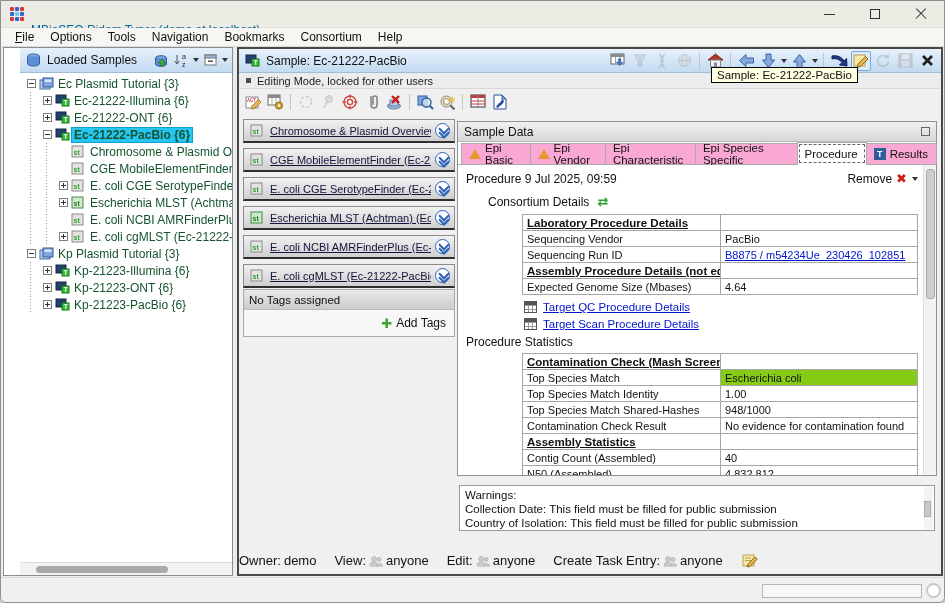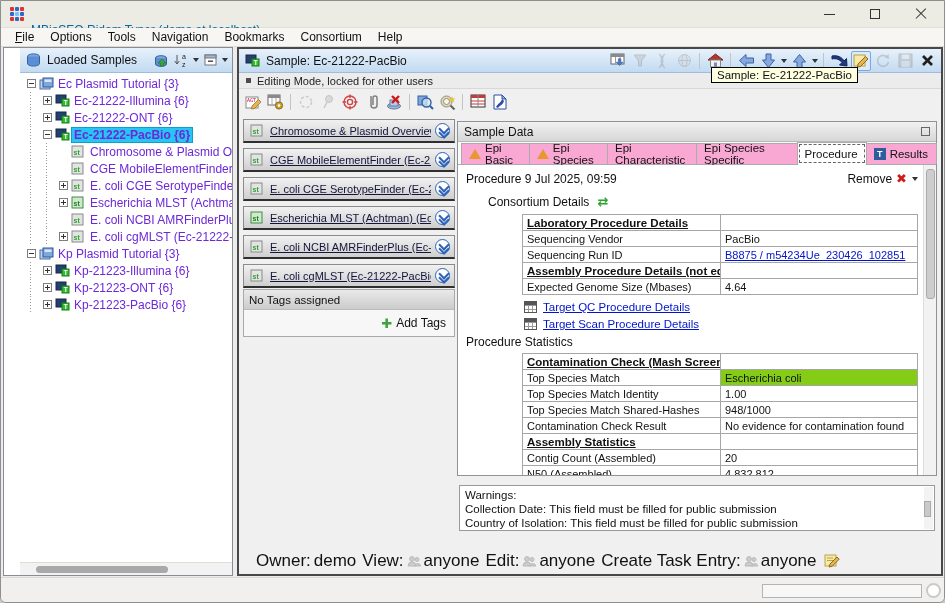--- a/index.html
+++ b/index.html
@@ -39,33 +39,33 @@
               border:1px solid #888c94; display:flex; flex-direction:column;padding-left:16px;}
   .tree{ flex:1; overflow:hidden; padding-top:2px; background:#fff;}
   .trow{ display:flex; align-items:center; height:17px; white-space:nowrap; overflow:hidden; padding-left:3px;}
   .sp{ width:16px; flex:none; height:100%;}
   .sp.g{ background-image:linear-gradient(#9a9a9a 34%, transparent 34%); background-size:1px 3px; background-repeat:repeat-y; background-position:7px 0;}
   .exp{ width:16px; flex:none; display:flex; align-items:center; justify-content:center;}
   .expbox{ width:9px; height:9px; border:1px solid #7e7e7e; background:#fff; position:relative;}
   .expbox::before{ content:""; position:absolute; left:1px; top:3px; width:5px; height:1px; background:#333;}
   .expbox.plus::after{ content:""; position:absolute; left:3px; top:1px; width:1px; height:5px; background:#333;}
   .ticn{ width:16px; flex:none; display:flex; align-items:center;}
-  .tlbl{ padding:0 3px; font-size:12px; color:#6d28d9;}
+  .tlbl{ padding:0 3px; font-size:12px; color:#14532d;}
   .trow.sel .tlbl{ background:#27c5f2; border:1px solid #0e9fd0; font-weight:bold; padding:0 2px;}
   .hscroll{ height:13px; background:#f2f2f2; border-top:1px solid #dcdcdc; position:relative;}
   .hthumb{ position:absolute; left:16px; top:3px; width:132px; height:7px; background:#a9a9a9; border-radius:4px;}
   
   .rightpanel{ position:absolute; left:236px; top:46px; width:706px; height:529px; background:#f0f0f0;
                border:2px solid #484848; display:flex; flex-direction:column;}
   .rightpanel .phead{ height:24px; }
   .edrow{ height:16px; background:#ececec; border-bottom:1px solid #d8d8d8; display:flex; align-items:center; padding-left:7px; gap:6px; font-size:11px; color:#222;}
   .edsq{ width:5px; height:5px; background:#4c4c4c; flex:none;}
   .tools2{ height:25px; display:flex; align-items:center; padding-left:4px; gap:2px; background:#f0f0f0;}
   .rbody{ flex:1; position:relative; }
-  .rfoot{ height:27px; display:flex; align-items:center; gap:6px; padding-left:17px; font-size:17px; color:#111;}
+  .rfoot{ height:27px; display:flex; align-items:center; gap:18px; padding-left:0; font-size:13px; color:#111;}
   .rfoot .pair{ display:flex; align-items:center; gap:3px;}
   
   .taskcol{ position:absolute; left:4px; top:5px; width:212px; display:flex; flex-direction:column; gap:5px;}
   .taskbtn{ height:24px; display:flex; align-items:center; gap:4px; padding:0 4px;
             background:linear-gradient(#f1f1f1,#cfcfcf); border:1px solid #8b8b8b; border-bottom:2px solid #2f2f2f; cursor:pointer;}
   .taskbtn .lbl{ font-size:11px; color:#14143c; text-decoration:underline; white-space:nowrap; overflow:hidden; flex:1;}
   .chev{ flex:none; width:15px; height:15px; border-radius:50%; background:#fff; border:1px solid #2d62b8; position:relative;}
   .chev::before,.chev::after{ content:""; position:absolute; left:3.5px; width:6px; height:6px; border-left:2px solid #2d62b8; border-bottom:2px solid #2d62b8; transform:rotate(-45deg);}
   .chev::before{ top:1px;} .chev::after{ top:5px;}
   
@@ -664,21 +664,21 @@
           <span>Sample Data</span>
           <span class="sdmax"></span>
         </div>
         <div class="tabs">
           <span class="tab">
               <span class="warntri"></span>
               <span>Epi Basic</span>
             </span>
           <span class="tab">
               <span class="warntri"></span>
-              <span>Epi Species</span>
+              <span>Epi Vendor</span>
             </span>
           <span class="tab">
               <span>Epi Characteristic</span>
             </span>
           <span class="tab">
               <span>Epi Species Specific</span>
             </span>
           <span class="tab sel">
               <span>Procedure</span>
             </span>
@@ -754,21 +754,21 @@
             <tr>
                   <td class="l">Contamination Check Result</td>
                   <td>No evidence for contamination found</td>
                 </tr>
             <tr class="sec">
                   <td class="l">Assembly Statistics</td>
                   <td></td>
                 </tr>
             <tr>
                   <td class="l">Contig Count (Assembled)</td>
-                  <td>20</td>
+                  <td>40</td>
                 </tr>
             <tr>
                   <td class="l">N50 (Assembled)</td>
                   <td>4,832,812</td>
                 </tr>
 
           </tbody>
             </table>
           <div class="vscroll">
               <div class="vthumb"></div>

